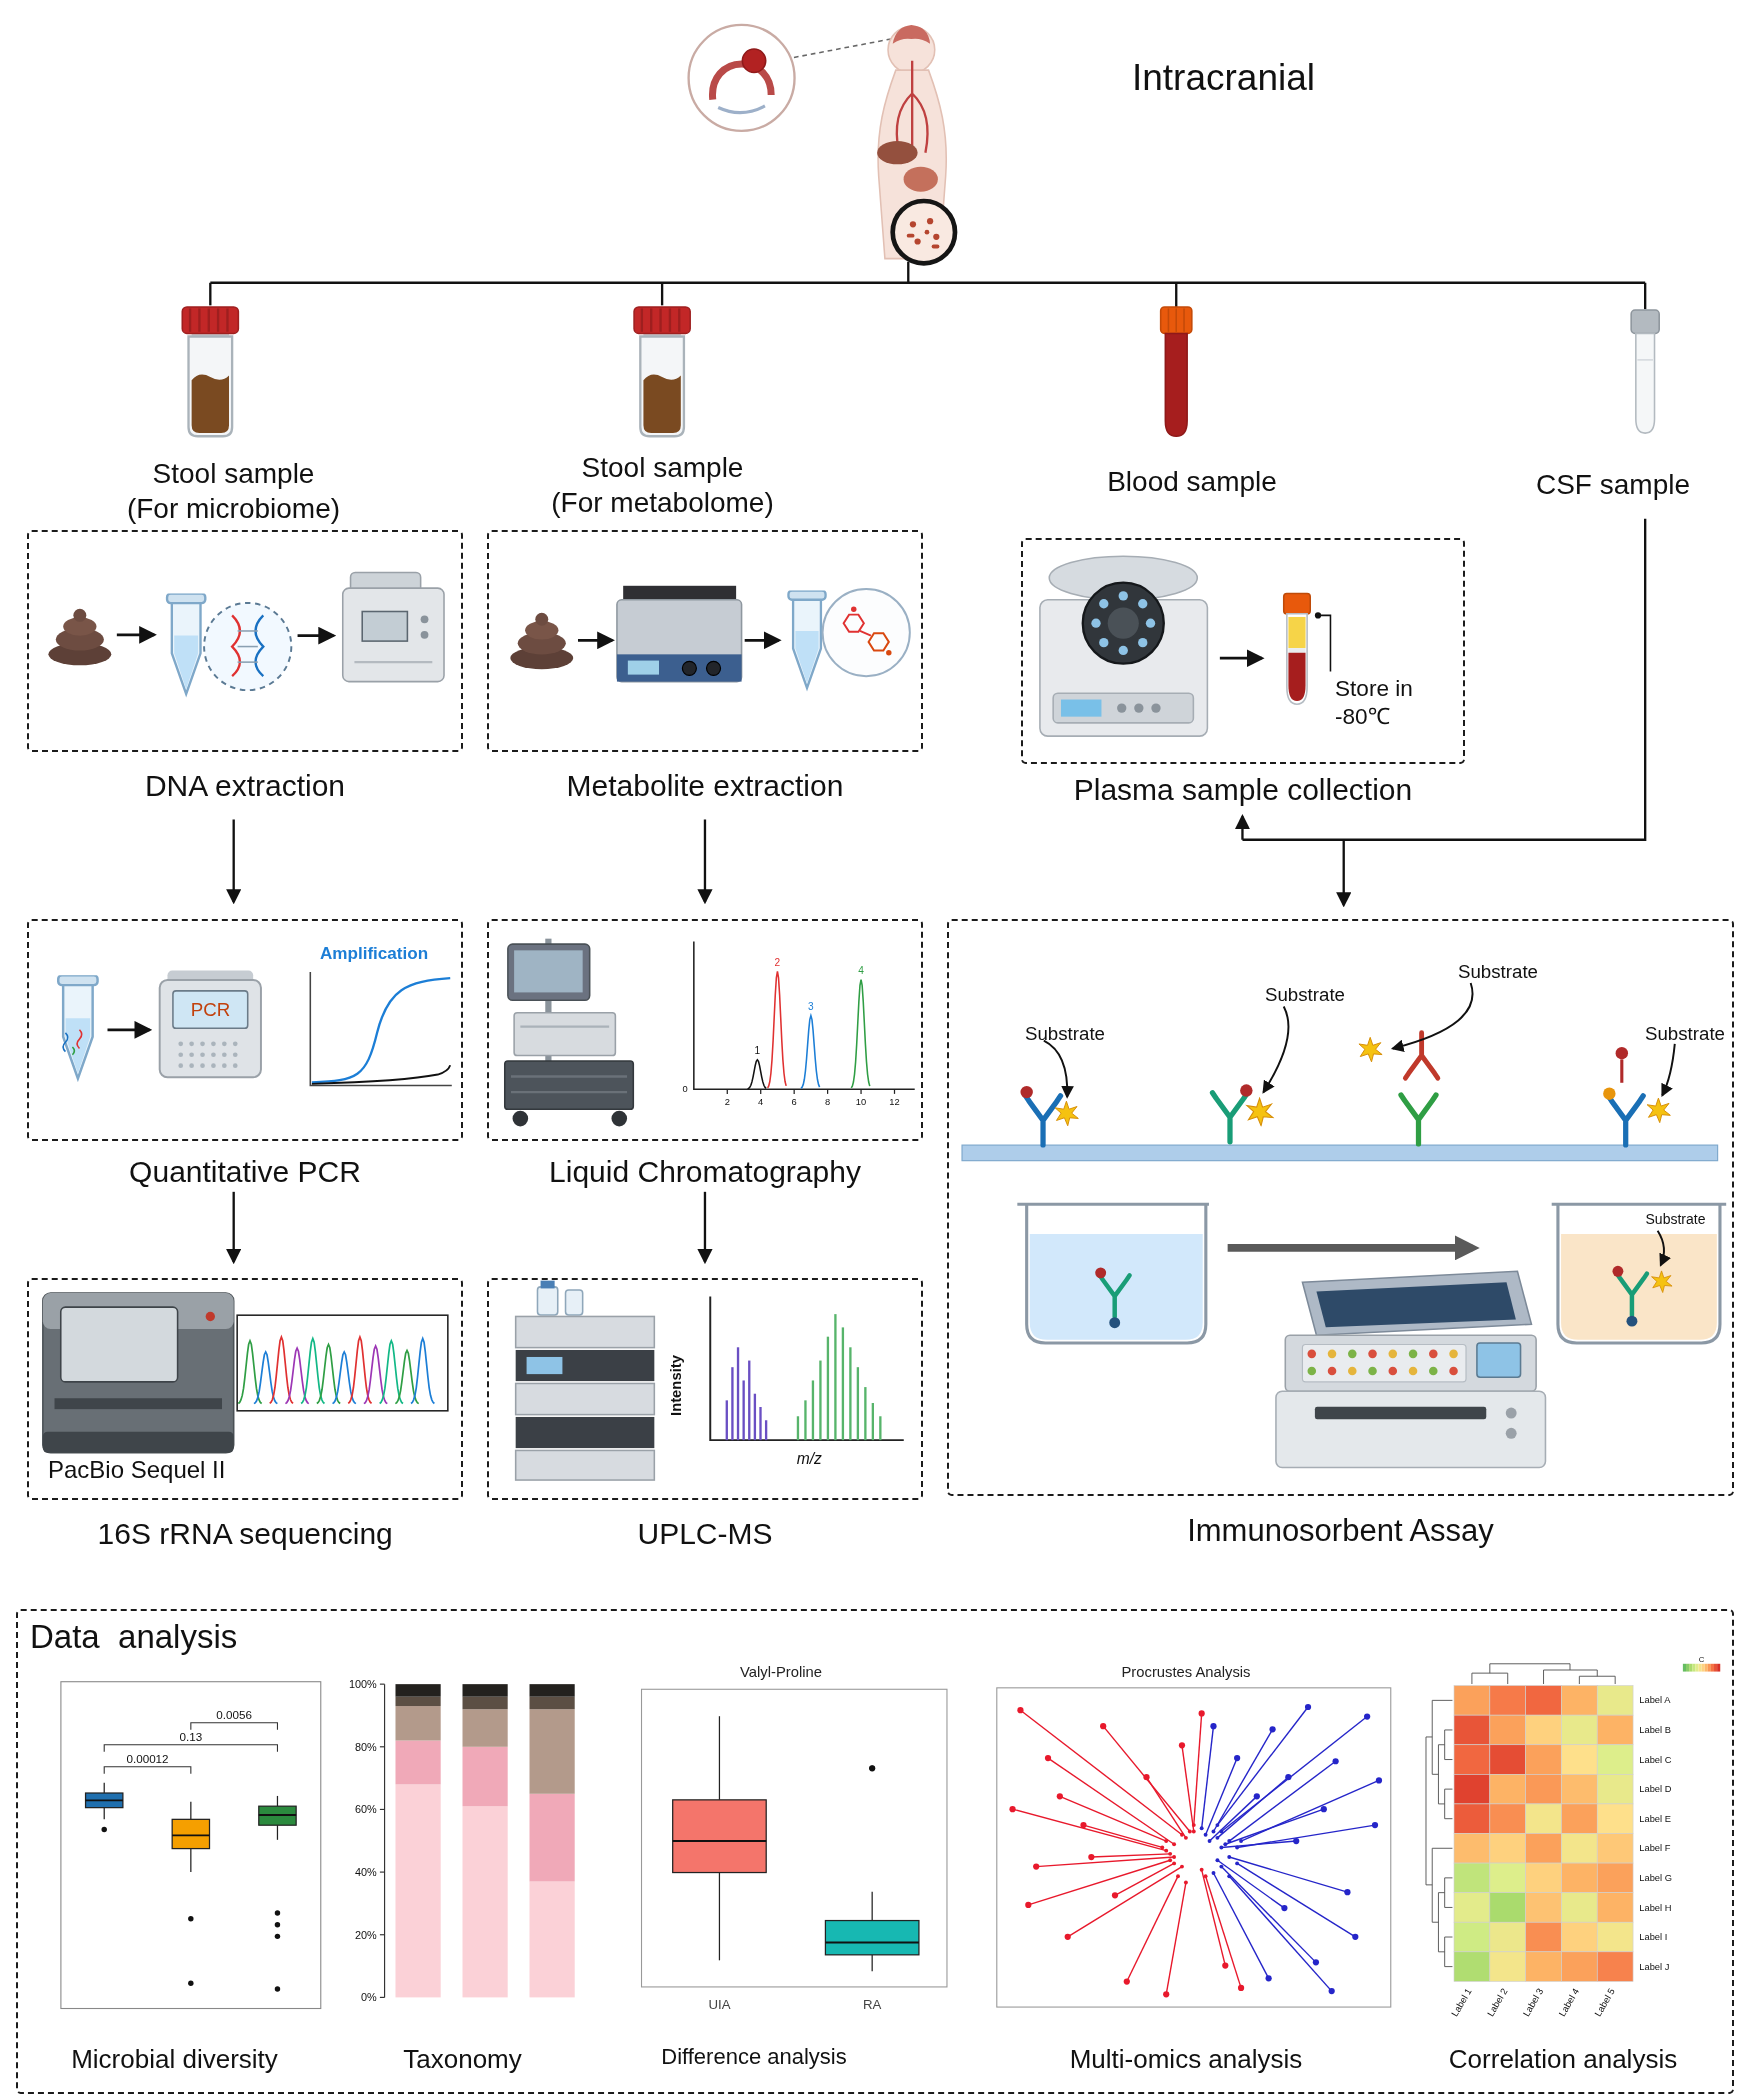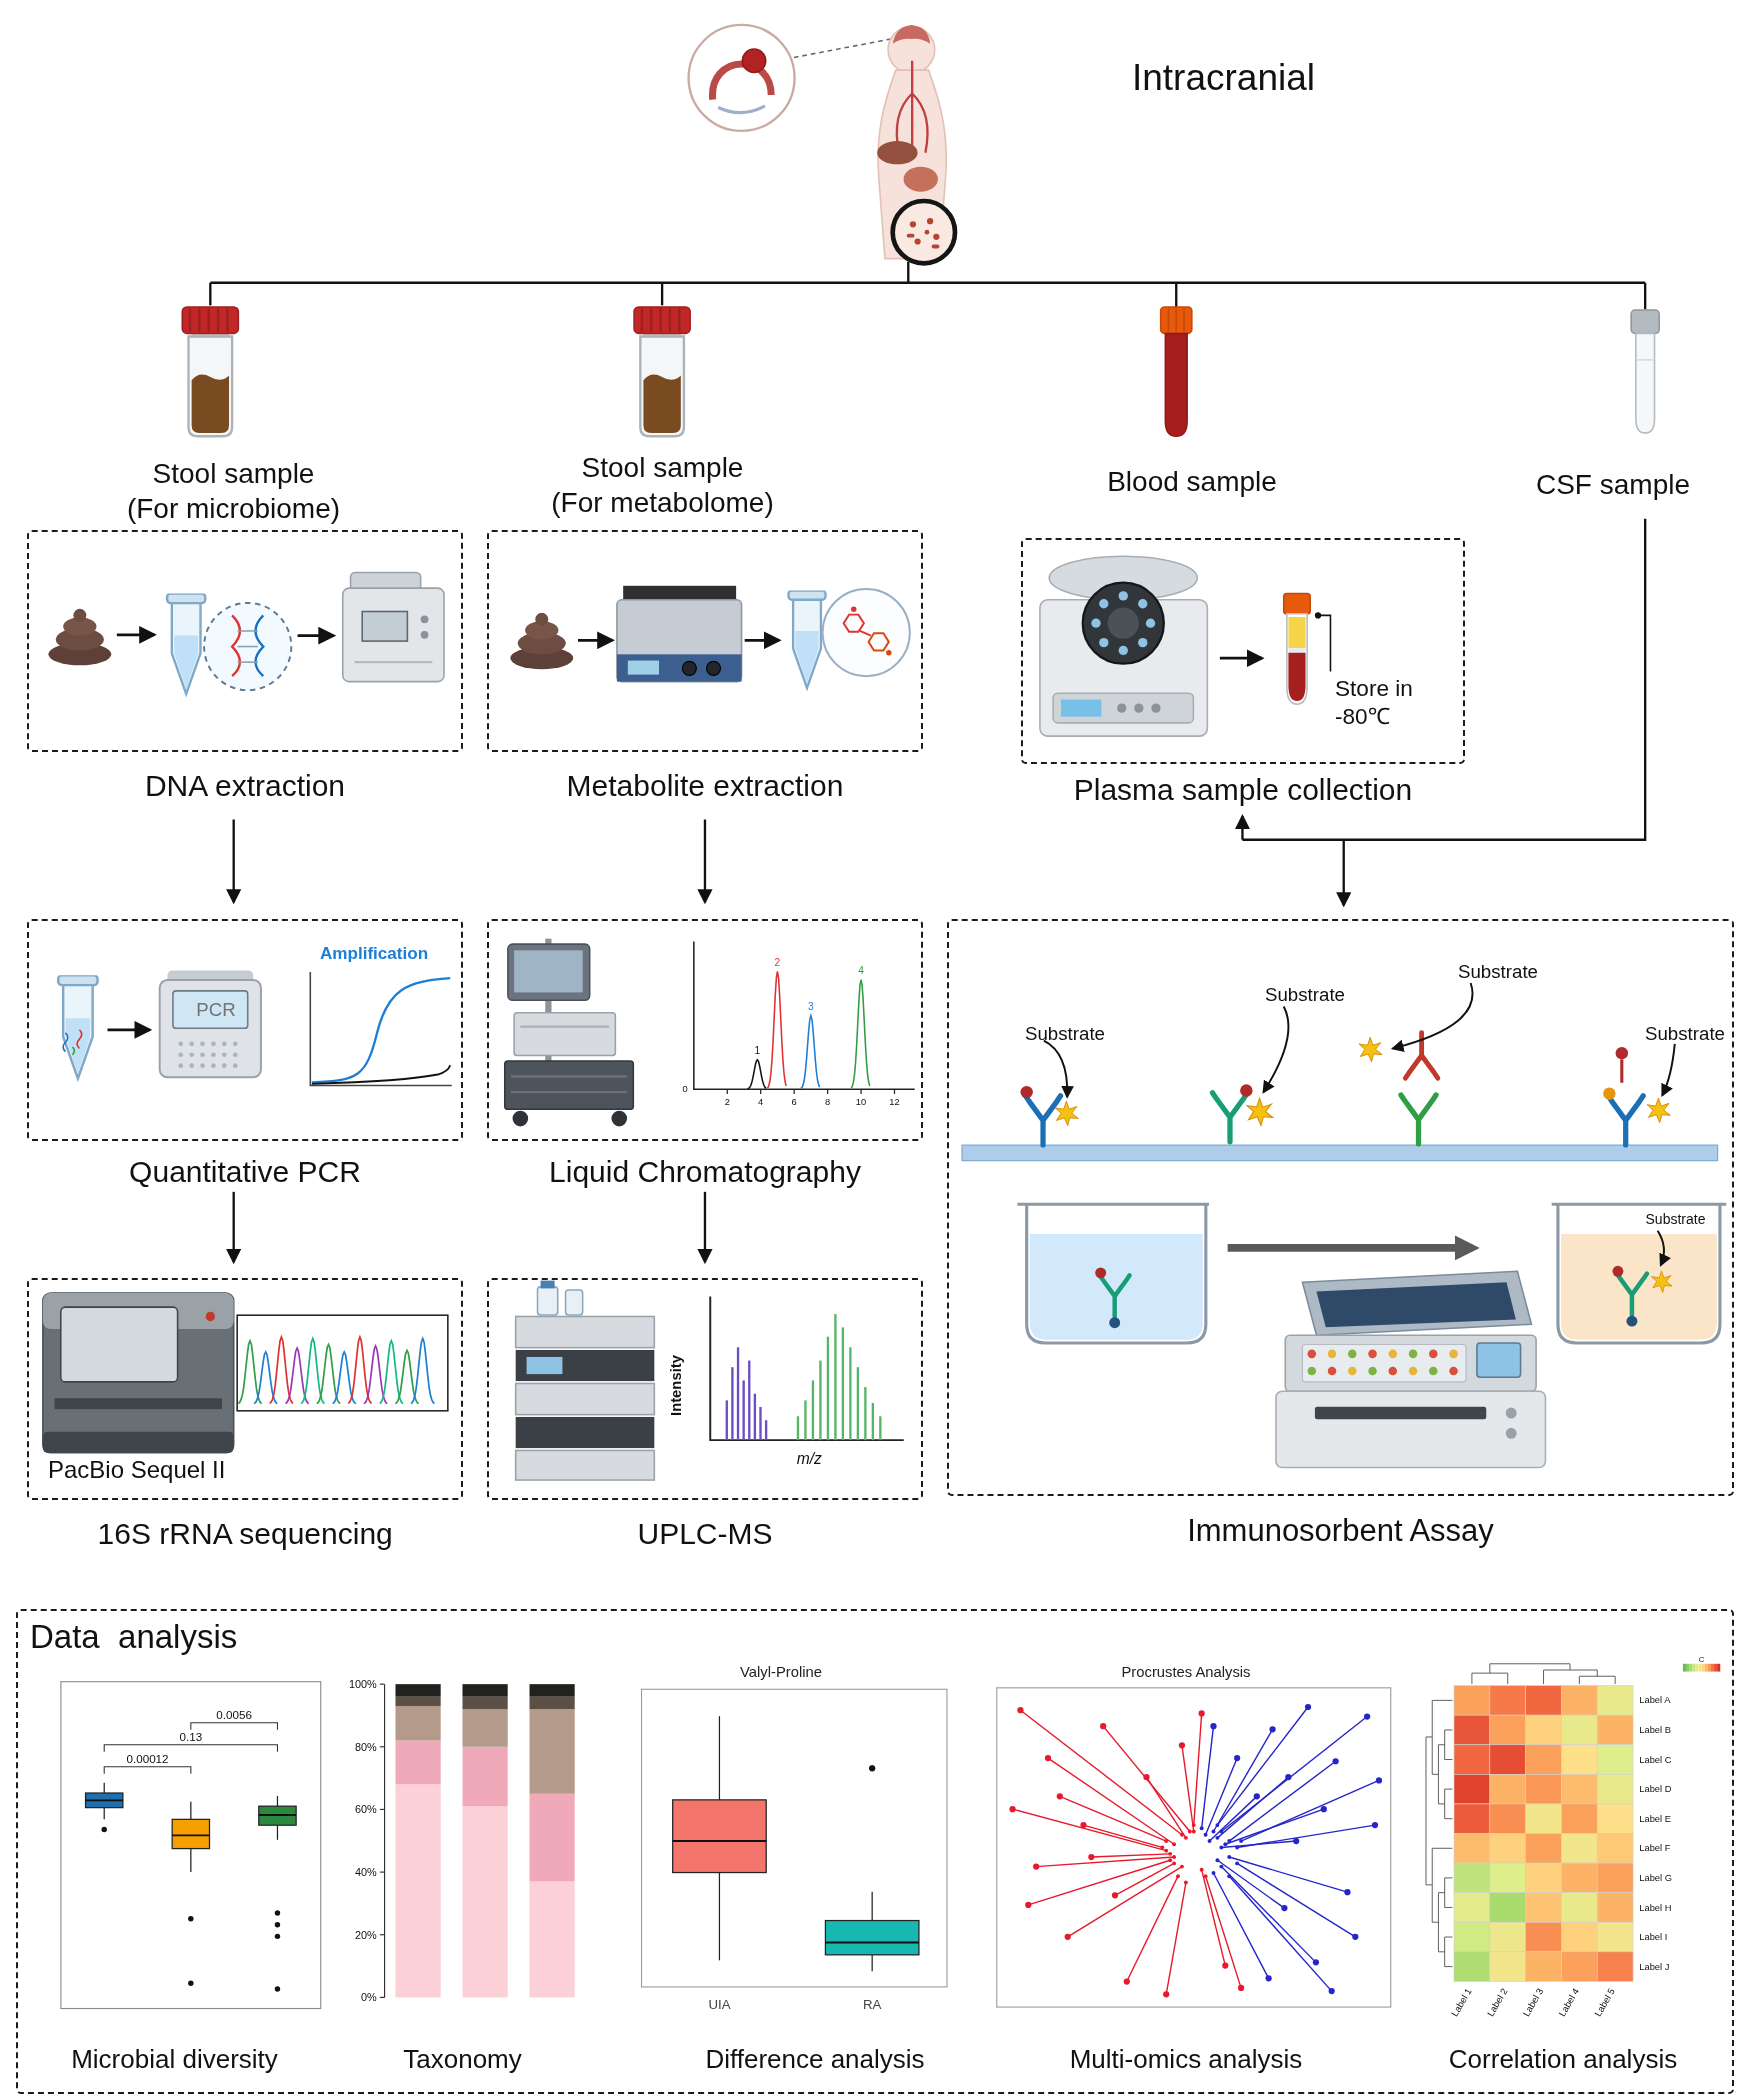--- a/index.html
+++ b/index.html
@@ -729,36 +729,36 @@
 <div class="abs lbl" style="left:487px;top:767px;width:436px;font-size:30px">Metabolite extraction</div>
 <div class="abs lbl" style="left:1013px;top:771px;width:460px;font-size:30px">Plasma sample collection</div>
 
 <div class="abs lbl" style="left:1335px;top:675px;width:140px;font-size:22.6px;text-align:left">
   <div>Store in</div>
   <div>-80℃</div>
 </div>
 
 <div class="abs lbl" style="left:27px;top:1153px;width:436px;font-size:30px">Quantitative PCR</div>
 <div class="abs lbl" style="left:487px;top:1153px;width:436px;font-size:30px">Liquid Chromatography</div>
-<div class="abs lbl" style="left:173px;top:998px;width:86px;font-size:18.7px;color:#737373">PCR</div>
+<div class="abs lbl" style="left:173px;top:998px;width:75px;font-size:18.7px;color:#c2410c">PCR</div>
 
 <div class="abs lbl" style="left:11.7px;top:1515px;width:467px;font-size:30px">16S rRNA sequencing</div>
 <div class="abs lbl" style="left:48px;top:1455px;width:234px;font-size:24px;text-align:left">PacBio Sequel II</div>
 <div class="abs lbl" style="left:487px;top:1515px;width:436px;font-size:30px">UPLC-MS</div>
 
 <div class="abs lbl" style="left:947px;top:1512px;width:787px;font-size:31px">
   <div>Immunosorbent Assay</div>
 </div>
 
 <div class="abs lbl" style="left:999px;top:1022px;width:132px;font-size:18.7px">Substrate</div>
 <div class="abs lbl" style="left:1239px;top:983px;width:132px;font-size:18.7px">Substrate</div>
 <div class="abs lbl" style="left:1432px;top:960px;width:132px;font-size:18.7px">Substrate</div>
 <div class="abs lbl" style="left:1619px;top:1022px;width:132px;font-size:18.7px">Substrate</div>
 <div class="abs lbl" style="left:1625px;top:1211px;width:101px;font-size:14px">Substrate</div>
 
 <div class="abs lbl" style="left:30px;top:1616px;width:390px;font-size:33px;text-align:left;white-space:pre">Data  analysis</div>
 
 <div class="abs lbl" style="left:22px;top:2043px;width:305px;font-size:26px">Microbial diversity</div>
 <div class="abs lbl" style="left:333px;top:2043px;width:259px;font-size:26px">Taxonomy</div>
-<div class="abs lbl" style="left:635px;top:2043px;width:360px;font-size:26px">Difference analysis</div>
+<div class="abs lbl" style="left:574px;top:2043px;width:360px;font-size:22px">Difference analysis</div>
 <div class="abs lbl" style="left:975px;top:2043px;width:422px;font-size:26px">Multi-omics analysis</div>
 <div class="abs lbl" style="left:1393px;top:2043px;width:340px;font-size:26px">Correlation analysis</div>
 
 
 </body></html>

